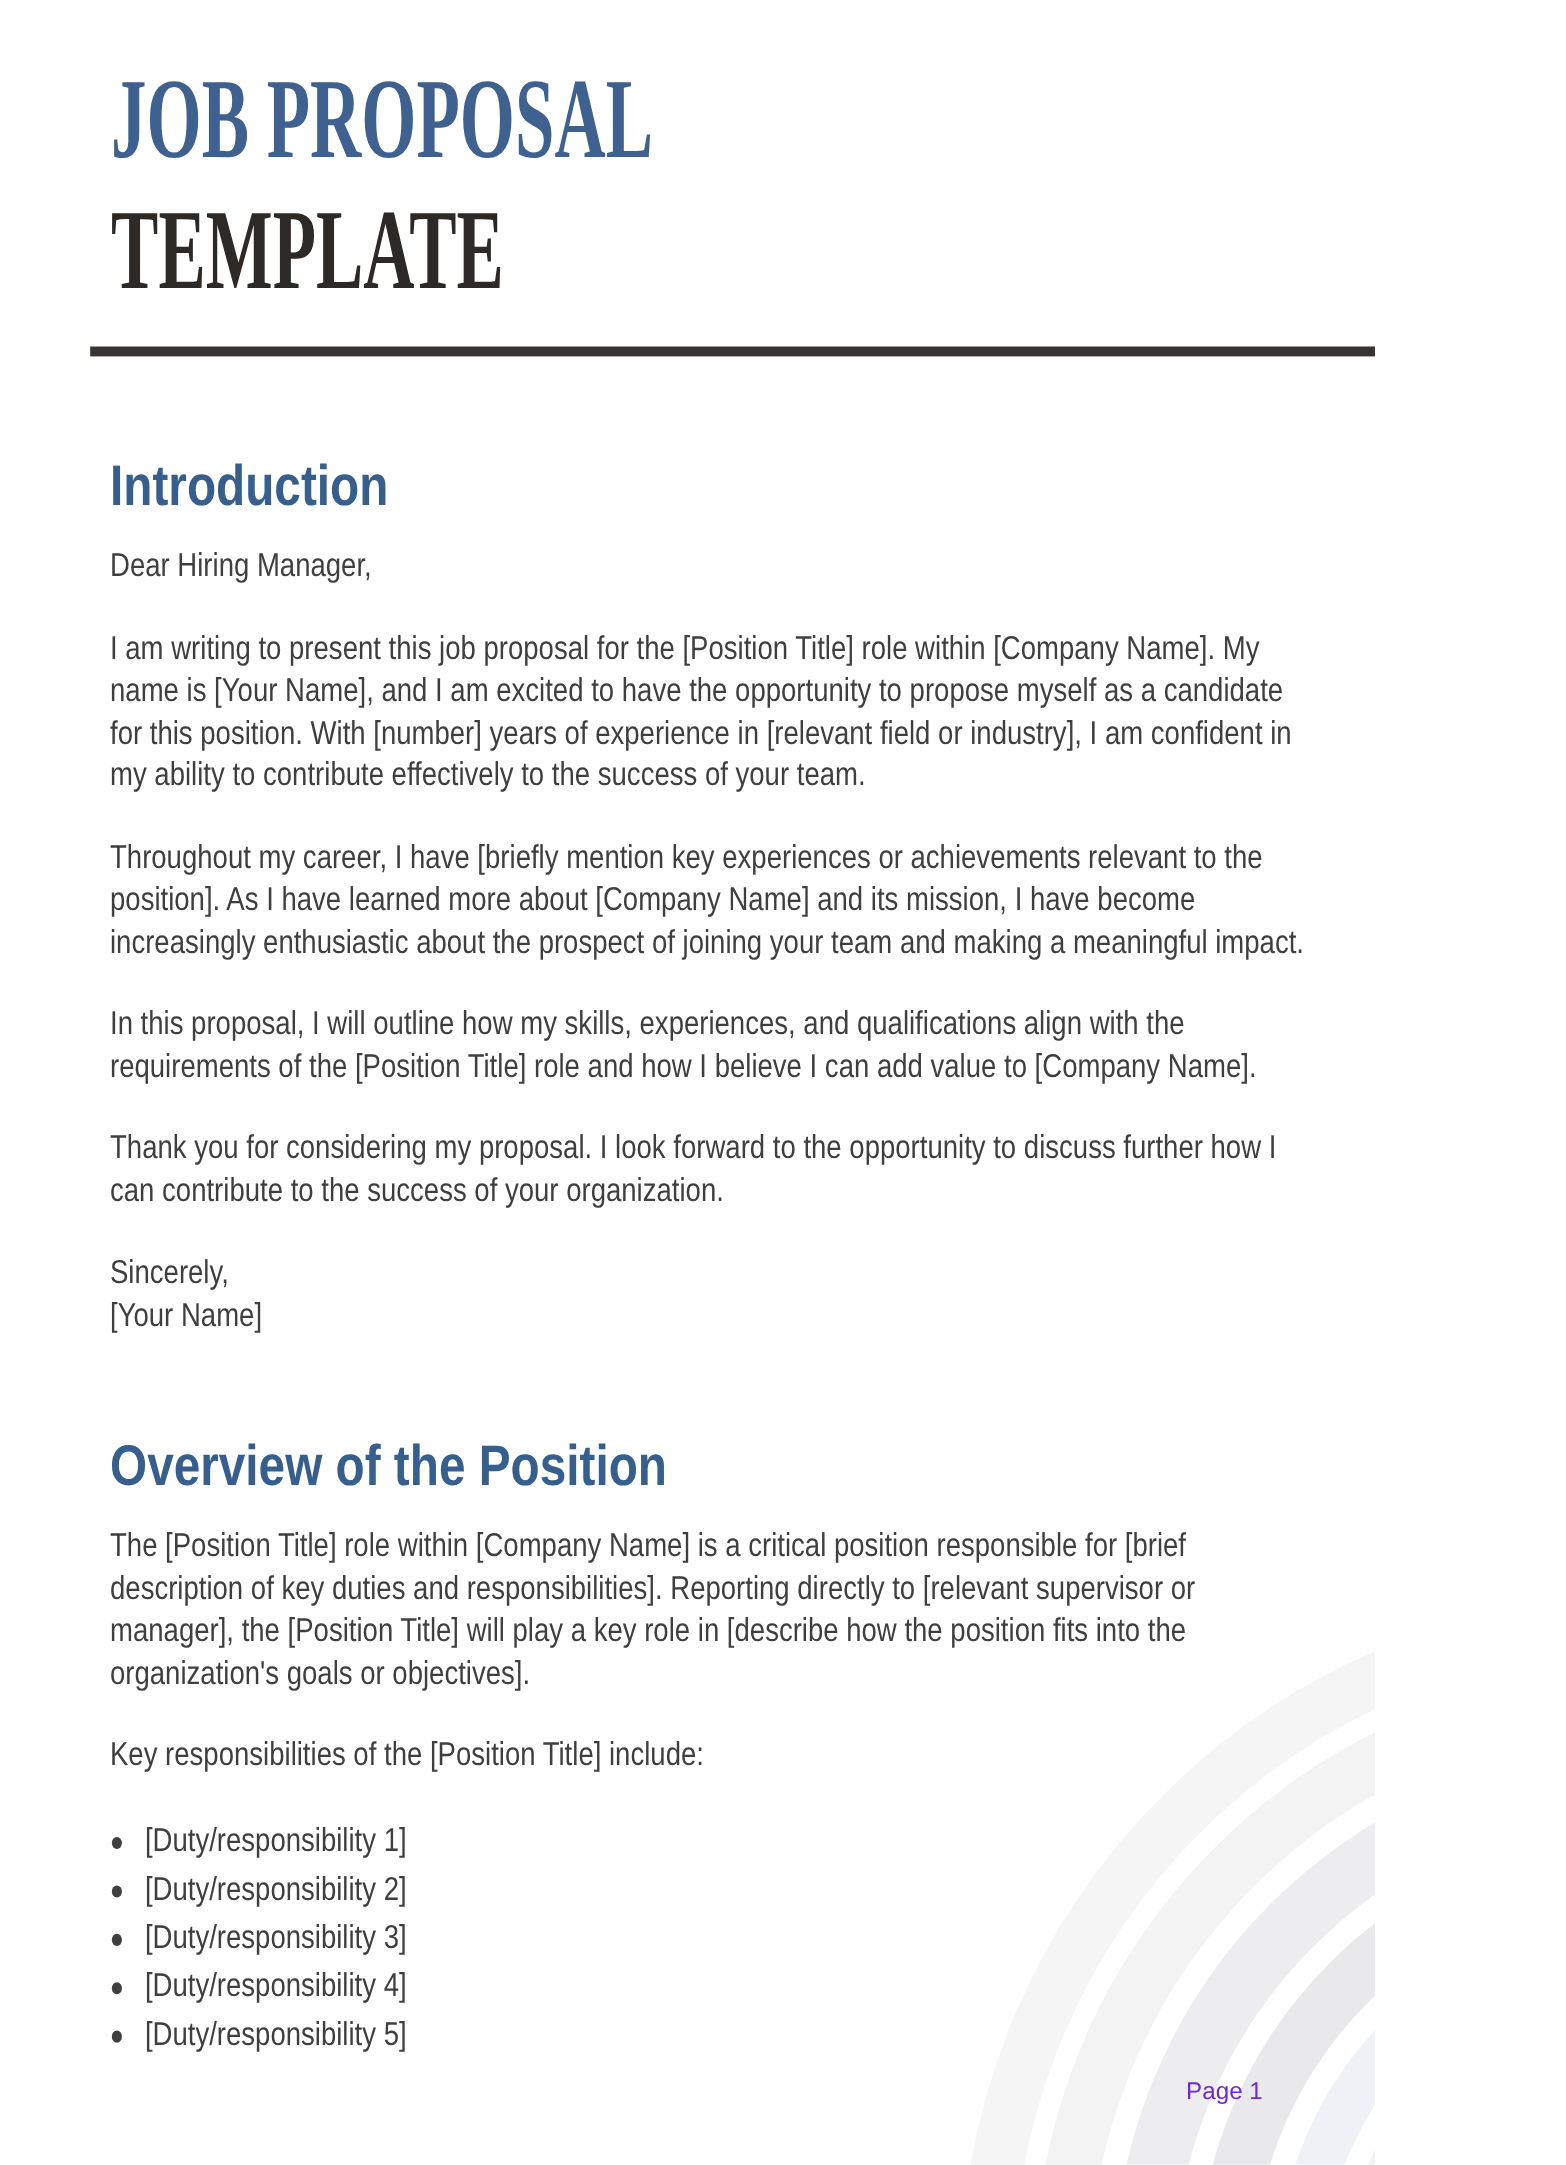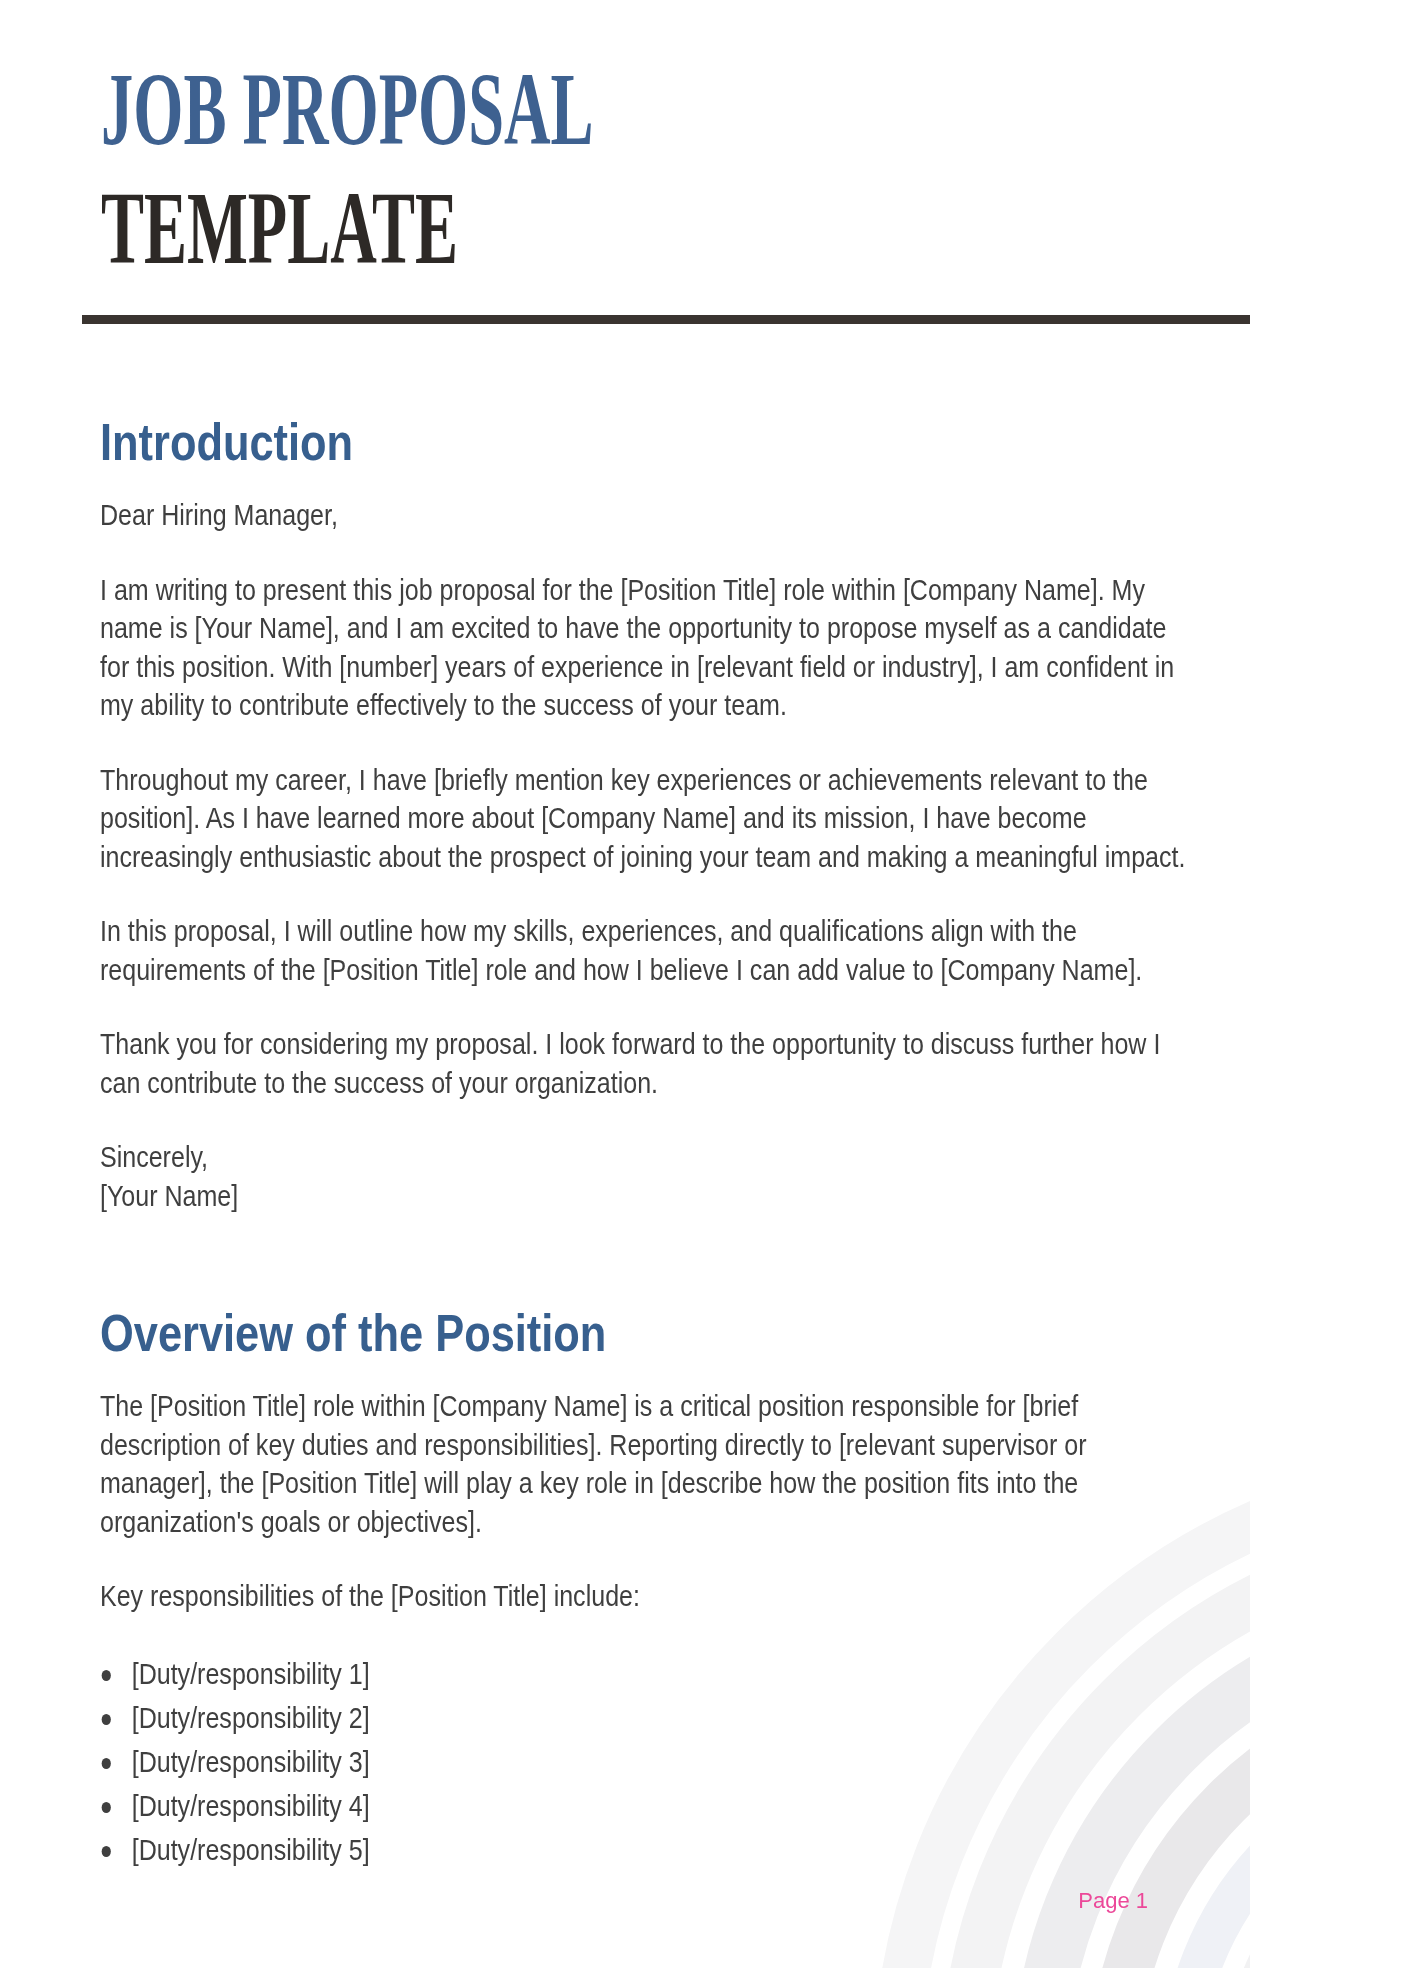--- a/index.html
+++ b/index.html
@@ -105,21 +105,21 @@
     height: 11px;
     border-radius: 50%;
     background: #3f3f3f;
   }
 
   .page-number {
     position: absolute;
     right: 102px;
     top: 1888px;
     font-size: 22px;
-    color: #ec4899;
+    color: #6d28d9;
     z-index: 2;
   }
 </style>
 </head>
 <body>
 
 <div class="page">
 
   <div class="circles">
     <div class="ring r1"></div>

